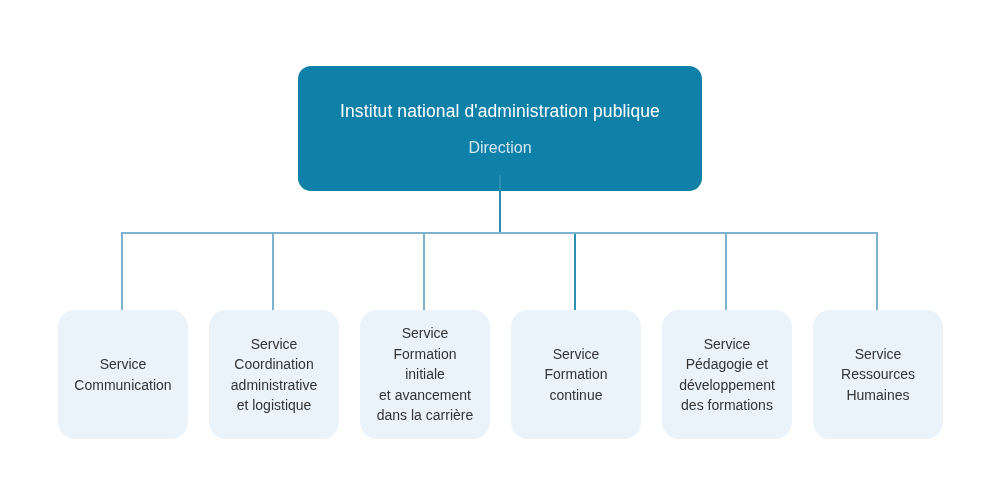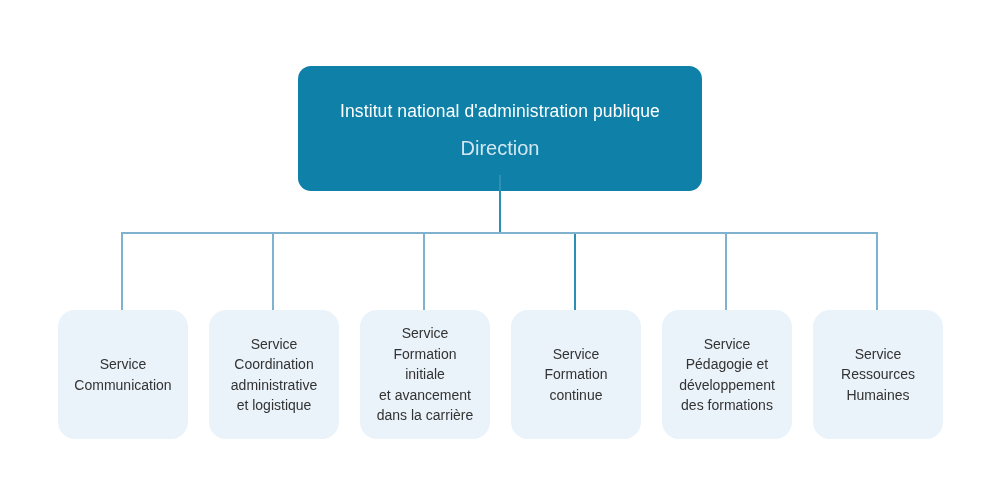--- a/index.html
+++ b/index.html
@@ -37,21 +37,21 @@
     text-align:center;
   }
   .root-title{
     color:var(--root-title-text);
     font-size:17.5px;
     line-height:22px;
     letter-spacing:0.1px;
   }
   .root-subtitle{
     color:var(--root-subtitle-text);
-    font-size:20px;
+    font-size:16px;
     line-height:18px;
   }
   
   .connector{position:absolute;}
   .stem{
     left:499px;top:175px;
     width:2px;height:58px;
     background:var(--connector-dark);
   }
   .hline{

